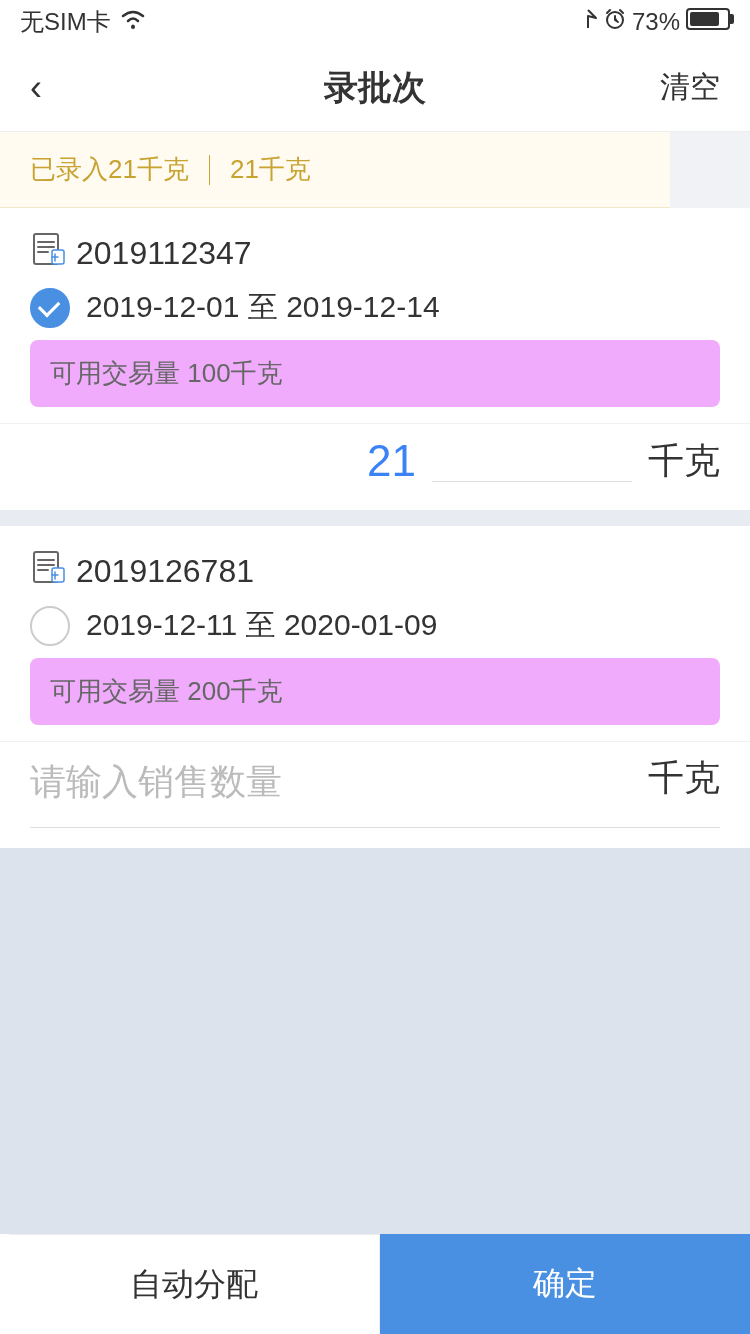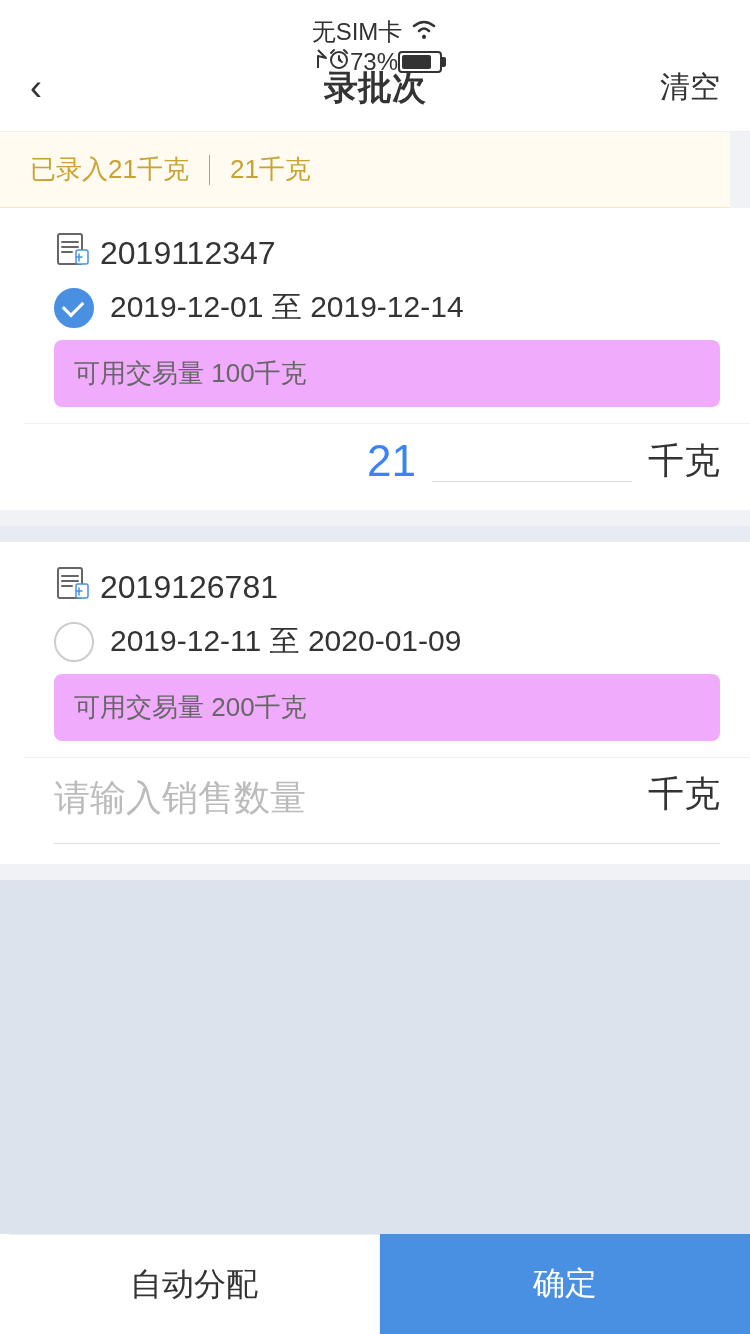--- a/index.html
+++ b/index.html
@@ -17,34 +17,33 @@
     .status-bar {
       width: 750px;
       height: 44px;
       background: #fff;
       display: flex;
       align-items: center;
       justify-content: space-between;
       padding: 16px 20px;
       font-size: 24px;
       font-weight: 500;
-      flex-direction: column;
     }
     .status-left {
       display: flex;
       align-items: center;
       gap: 8px;
     }
     .status-center {
       font-size: 28px;
       font-weight: 600;
     }
     .status-right {
       display: flex;
-      align-items: center;
+      gap: 6px;
       font-size: 24px;
     }
     .battery-icon {
       display: inline-block;
       width: 44px;
       height: 22px;
       border: 2px solid #333;
       border-radius: 4px;
       position: relative;
     }
@@ -92,21 +91,21 @@
       color: #333;
     }
     .nav-action {
       font-size: 30px;
       color: #333;
       cursor: pointer;
     }
 
     
     .summary-banner {
-      width: 730px;
+      width: 670px;
       background: #fffbf0;
       padding: 20px 30px;
       display: flex;
       align-items: center;
       gap: 20px;
       border-bottom: 1px solid #f0e8c8;
     }
     .summary-label {
       font-size: 26px;
       color: #c8a332;
@@ -117,22 +116,21 @@
       background: #c8a332;
     }
     .summary-value {
       font-size: 26px;
       color: #c8a332;
     }
 
     
     .batch-card {
       background: #fff;
-      margin-bottom: 16px;
-      padding-left: 24px;
+      margin-bottom: 0;
     }
 
     .batch-header {
       padding: 24px 30px 12px 30px;
       display: flex;
       align-items: center;
       gap: 10px;
     }
     .batch-icon {
       font-size: 28px;

